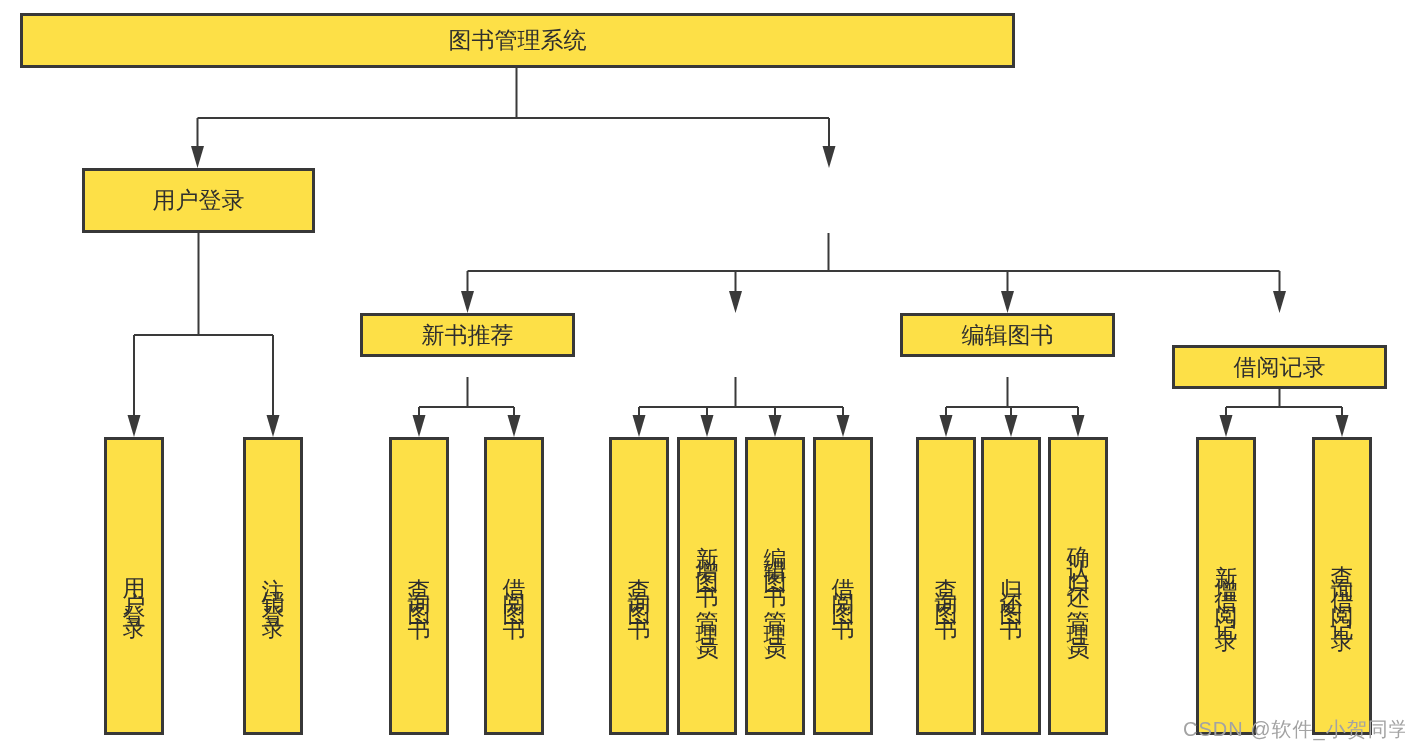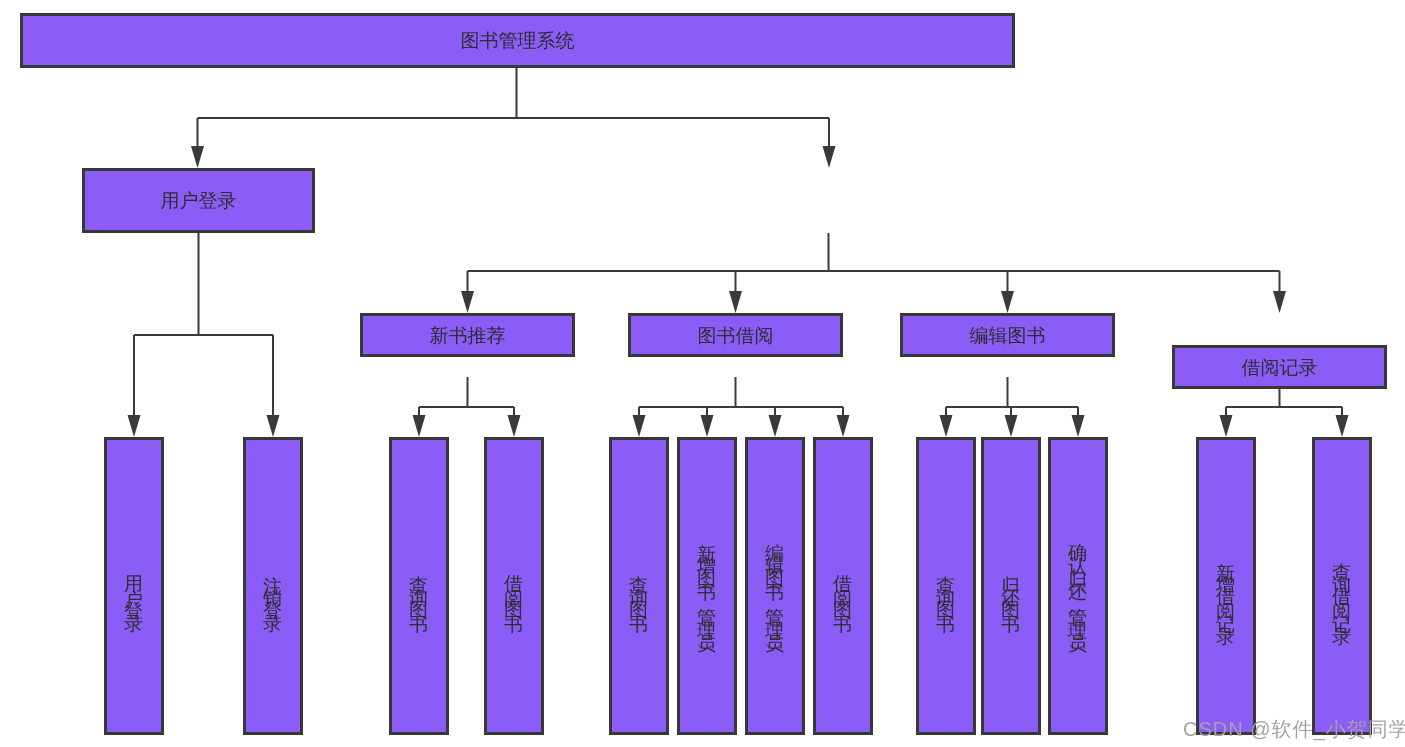--- a/index.html
+++ b/index.html
@@ -12,27 +12,27 @@
     overflow: hidden;
   }
   #connectors {
     position: absolute;
     left: 0; top: 0;
     width: 1405px; height: 747px;
   }
   .box {
     position: absolute;
     box-sizing: border-box;
-    background: #8b5cf6;
+    background: #fde047;
     border: 3px solid #383838;
     display: flex;
     align-items: center;
     justify-content: center;
     color: #2e2e2e;
-    font-size: 19px;
+    font-size: 23px;
     line-height: 1;
     text-align: center;
   }
   .box-root   { left: 20px;  top: 13px;  width: 995px; height: 55px; }
   .box-l2     { top: 168px; width: 233px; height: 65px; }
   .box-l3     { top: 313px; width: 215px; height: 44px; }
   .leaf {
     top: 437px;
     width: 60px;
     height: 298px;
@@ -122,23 +122,20 @@
     <span>图书管理系统</span>
   </div>
 
   <div class="box box-l2" style="left:82px;">
     <span>用户登录</span>
   </div>
 
   <div class="box box-l3" style="left:360px;">
     <span>新书推荐</span>
   </div>
-  <div class="box box-l3" style="left:628px;">
-    <span>图书借阅</span>
-  </div>
   <div class="box box-l3" style="left:900px;">
     <span>编辑图书</span>
   </div>
   <div class="box box-l3" style="left:1172px;margin-top:32px;">
     <span>借阅记录</span>
   </div>
 
   <div class="box leaf" style="left:104px;">
     <span>用户登录</span>
   </div>

